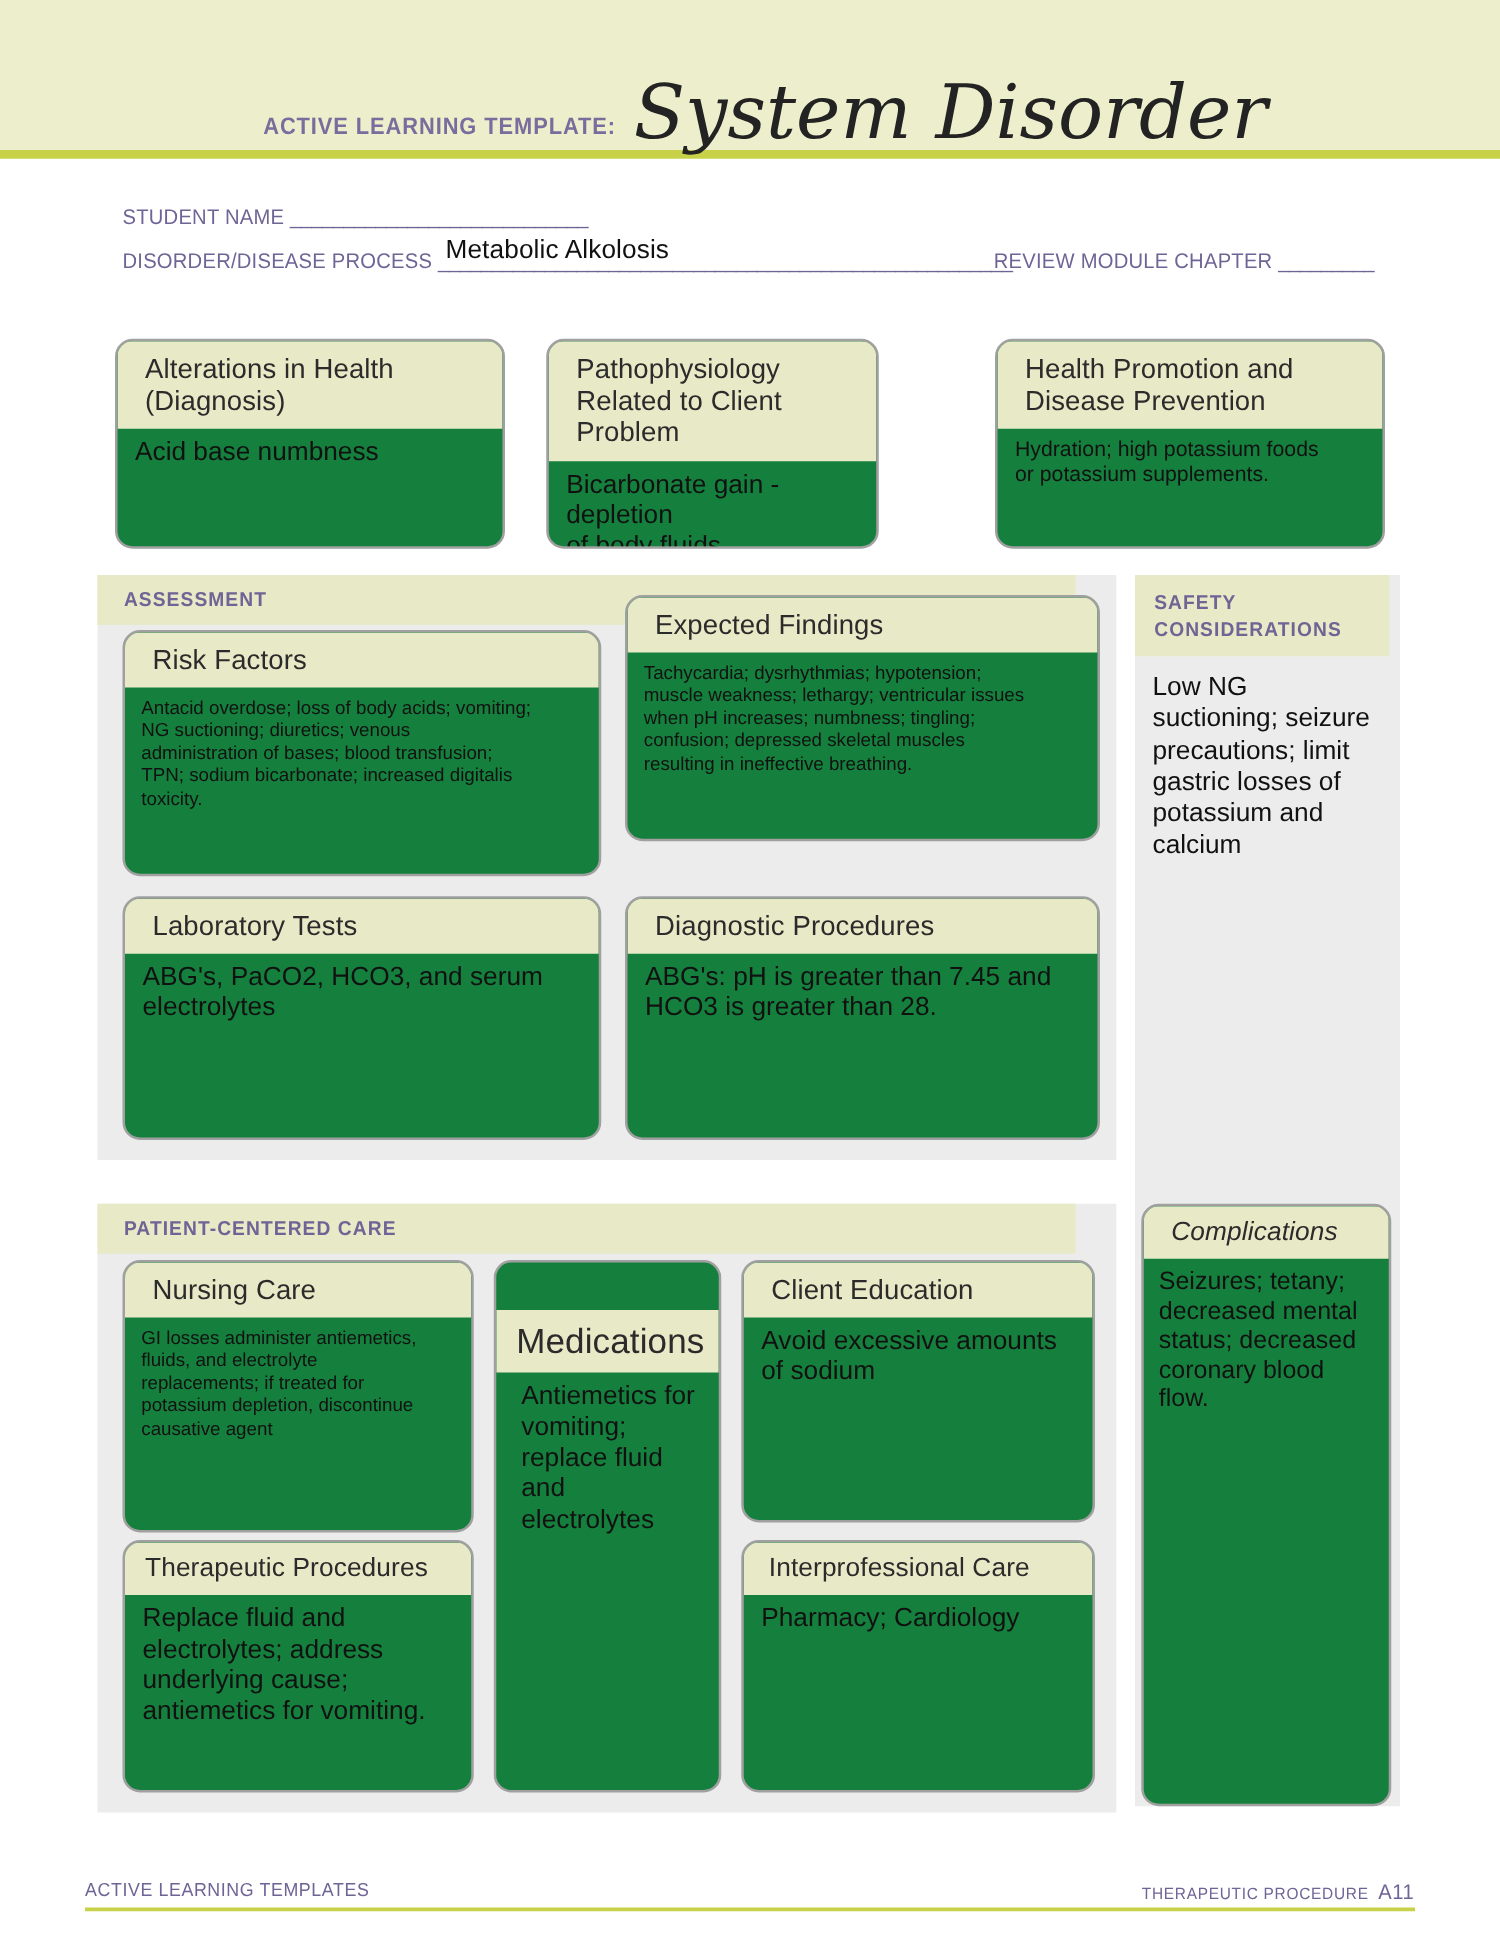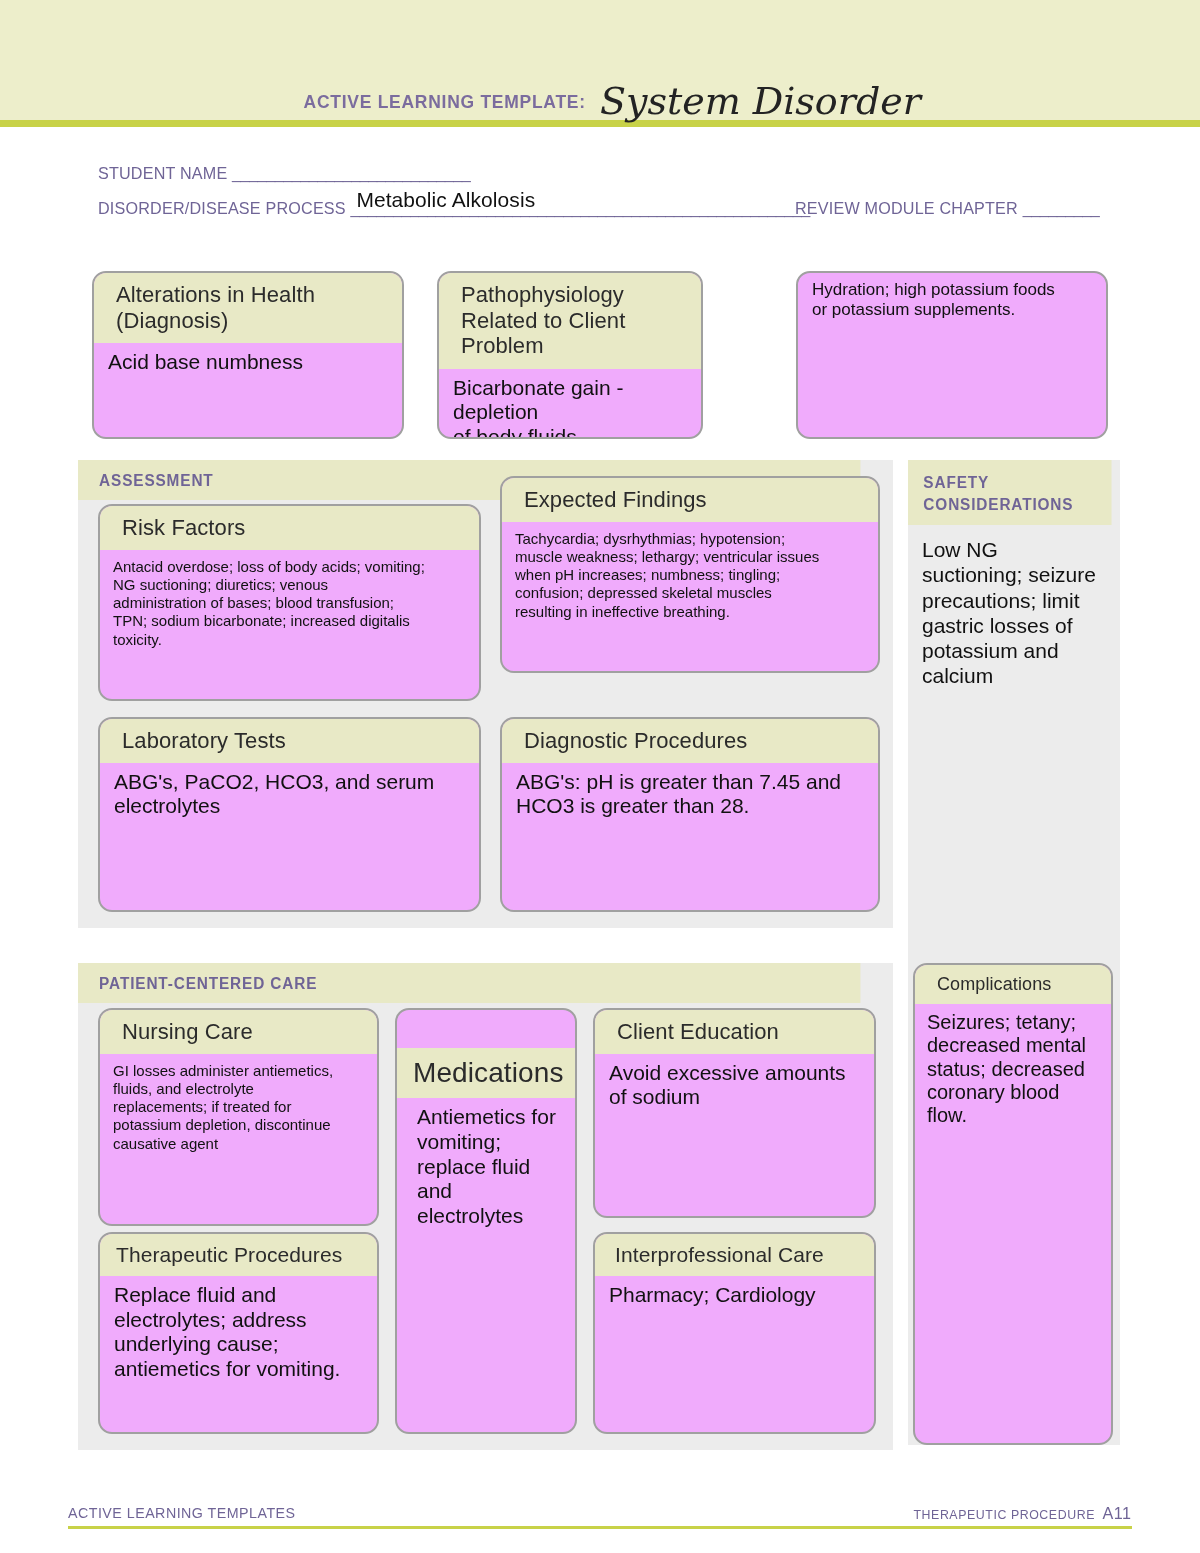--- a/index.html
+++ b/index.html
@@ -48,21 +48,21 @@
     color: #7b6c9e;
     transform: scaleX(0.92);
     transform-origin: right bottom;
     margin-right: 14px;
     margin-bottom: 7px;
     white-space: nowrap;
   }
   .banner-title {
     font-family: "DejaVu Serif", serif;
     font-style: italic;
-    font-size: 38px;
+    font-size: 60px;
     line-height: 1;
     color: #232323;
     white-space: nowrap;
   }
 
   
   .form-area { position: absolute; left: 0; top: 120px; width: 1200px; }
   .form-row {
     position: absolute;
     font-size: 17px;
@@ -88,21 +88,21 @@
     white-space: nowrap;
   }
   .row-chapter { left: 795px; top: 79px; }
 
   
   .card {
     position: absolute;
     box-sizing: border-box;
     border: 2px solid #a0a0a0;
     border-radius: 14px;
-    background: #f0abfc;
+    background: #15803d;
     overflow: hidden;
   }
   .card-head {
     background: #e8e9c6;
     box-sizing: border-box;
     padding: 9px 16px 10px 22px;
     font-size: 22px;
     line-height: 1.16;
     color: #2b2b2b;
     letter-spacing: 0.1px;
@@ -181,21 +181,21 @@
   .c-clientedu .card-head, .c-therap .card-head,
   .c-interprof .card-head, .c-complic .card-head,
   .c-risk .card-head, .c-expected .card-head,
   .c-lab .card-head, .c-diag .card-head {
     padding: 9px 10px 9px 22px;
     font-size: 22px;
   }
   .c-meds .card-head { padding-left: 16px; font-size: 28px; margin-top: 38px; }
   .c-therap .card-head { padding-left: 16px; font-size: 21px; }
   .c-interprof .card-head { padding-left: 20px; font-size: 21px; }
-  .c-complic .card-head { font-size: 18px; }
+  .c-complic .card-head { font-size: 21px; font-style: italic; }
   .c-meds .card-body { font-size: 21px; padding-left: 20px; }
   .c-complic .card-body { font-size: 20px; padding-left: 12px; }
 
   
   .footer-rule {
     position: absolute;
     left: 68px; top: 1526px;
     width: 1064px; height: 3px;
     background: #c8d248;
   }
@@ -258,20 +258,22 @@
 </div>
 
 <div class="card c-patho">
   <div class="card-head">Pathophysiology Related
 to Client Problem</div>
   <div class="card-body">Bicarbonate gain - depletion
 of body fluids</div>
 </div>
 
 <div class="card c-health">
+  <div class="card-head">Health Promotion and
+Disease Prevention</div>
   <div class="card-body">Hydration; high potassium foods
 or potassium supplements.</div>
 </div>
 
 <div class="panel p-assessment">
   <div class="panel-head">ASSESSMENT</div>
 </div>
 
 <div class="card c-risk">
   <div class="card-head">Risk Factors</div>

